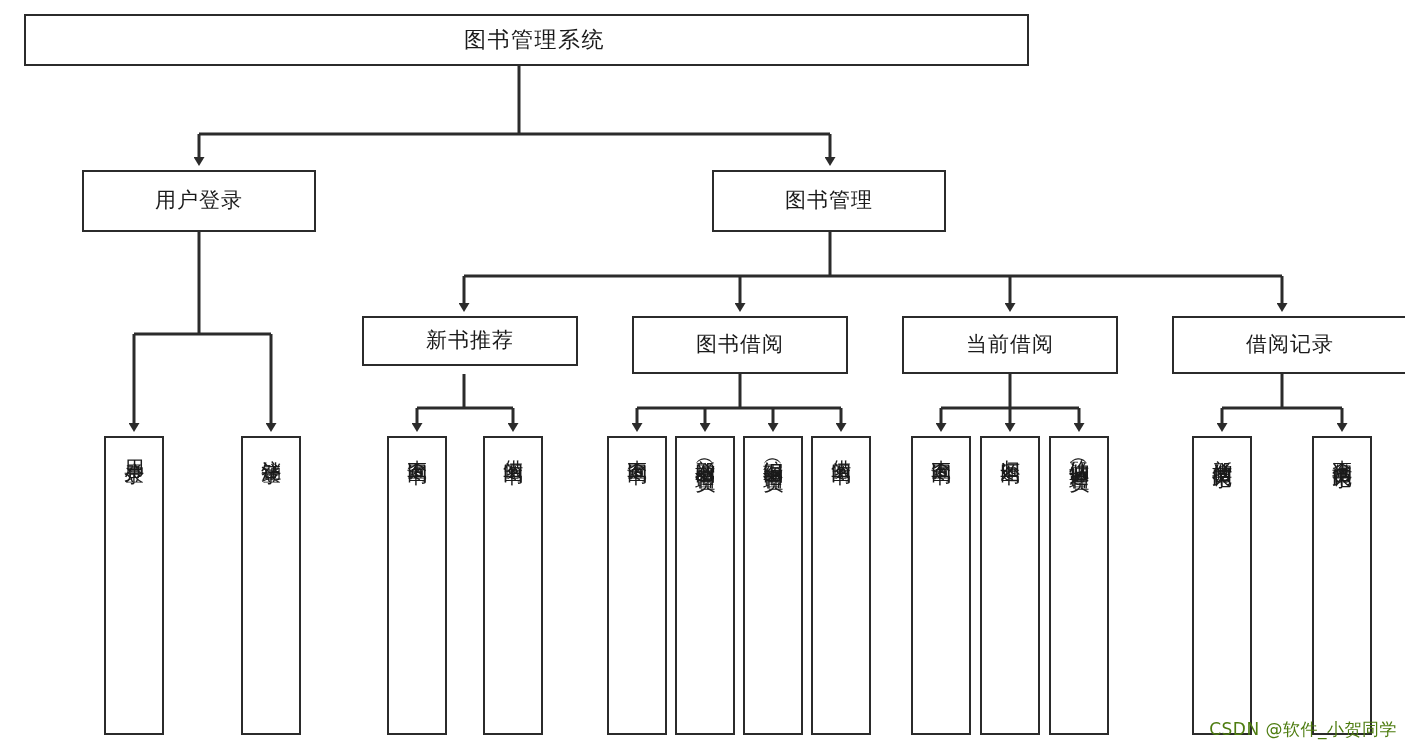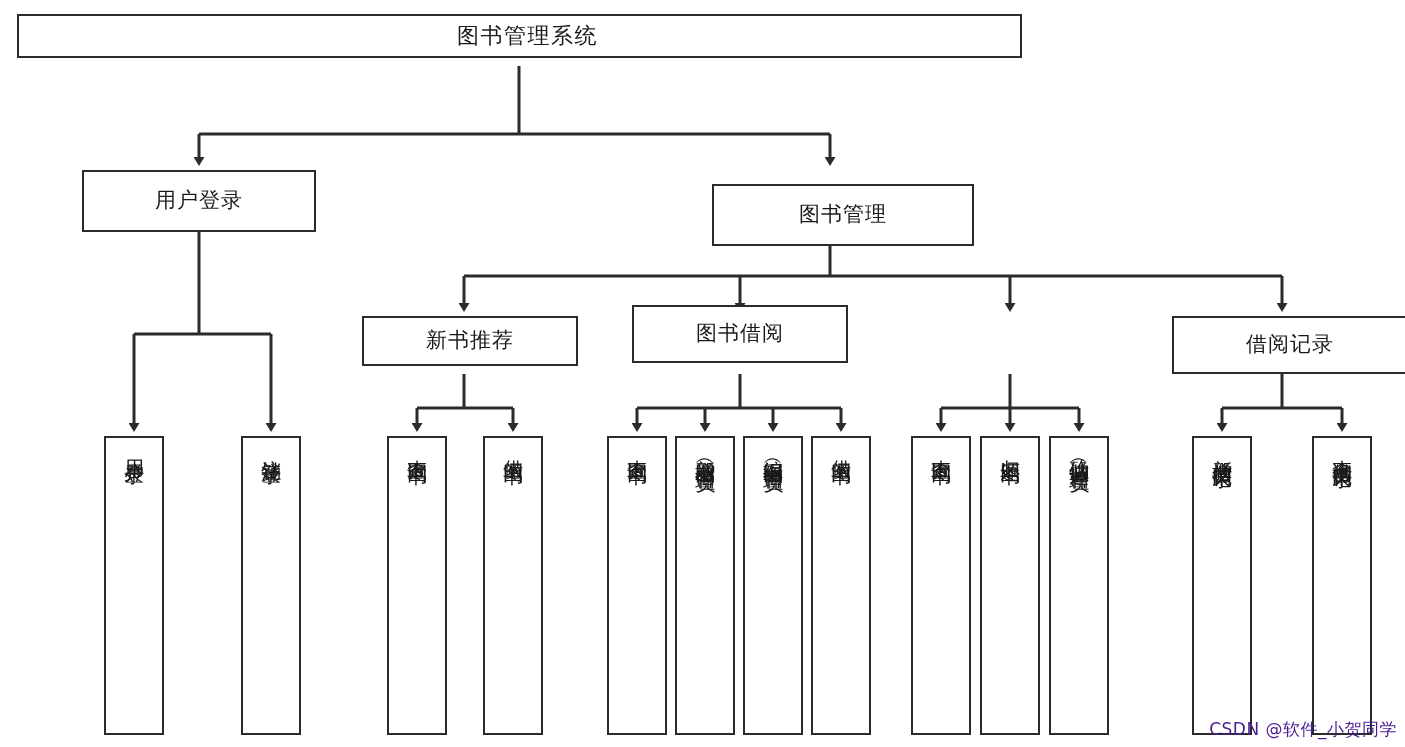--- a/index.html
+++ b/index.html
@@ -57,21 +57,21 @@
     text-orientation: upright;
     line-height: 1.18;
     letter-spacing: 2px;
     white-space: nowrap;
   }
   .watermark {
     position: absolute;
     right: 8px;
     bottom: 6px;
     font-size: 17px;
-    color: #4c1d95;
+    color: #4d7c0f;
     letter-spacing: 0.5px;
     white-space: nowrap;
     user-select: none;
   }
 </style>
 </head>
 <body>
 
 <div id="canvas">
 
@@ -118,36 +118,39 @@
       <path d="M1010,408 L1010,424" marker-end="url(#arrow)"></path>
       <path d="M1079,408 L1079,424" marker-end="url(#arrow)"></path>
 
       <path d="M1282,374 L1282,408"></path>
       <path d="M1222,408 L1342,408"></path>
       <path d="M1222,408 L1222,424" marker-end="url(#arrow)"></path>
       <path d="M1342,408 L1342,424" marker-end="url(#arrow)"></path>
     </g>
   </svg>
 
-  <div class="node root" style="left:17px; top:14px; width:1005px; height:44px;padding-left:16px;">
+  <div class="node root" style="left:24px; top:14px; width:1005px; height:52px;padding-left:16px;">
     <span>图书管理系统</span>
   </div>
 
   <div class="node horizontal" style="left:82px; top:170px; width:234px; height:62px;">
     <span>用户登录</span>
   </div>
-  <div class="node horizontal" style="left:712px; top:184px; width:262px; height:62px;">
+  <div class="node horizontal" style="left:712px; top:170px; width:234px; height:62px;">
     <span>图书管理</span>
   </div>
 
   <div class="node horizontal" style="left:362px; top:316px; width:216px; height:50px;">
     <span>新书推荐</span>
   </div>
-  <div class="node horizontal" style="left:632px; top:305px; width:216px; height:58px;">
+  <div class="node horizontal" style="left:632px; top:316px; width:216px; height:58px;">
     <span>图书借阅</span>
+  </div>
+  <div class="node horizontal" style="left:902px; top:316px; width:216px; height:58px;">
+    <span>当前借阅</span>
   </div>
   <div class="node horizontal" style="left:1172px; top:316px; width:236px; height:58px;">
     <span>借阅记录</span>
   </div>
 
   <div class="node leaf" style="left:104px; top:436px; width:60px; height:299px;">
     <span class="vtext">用户登录</span>
   </div>
   <div class="node leaf" style="left:241px; top:436px; width:60px; height:299px;">
     <span class="vtext">注销登录</span>

